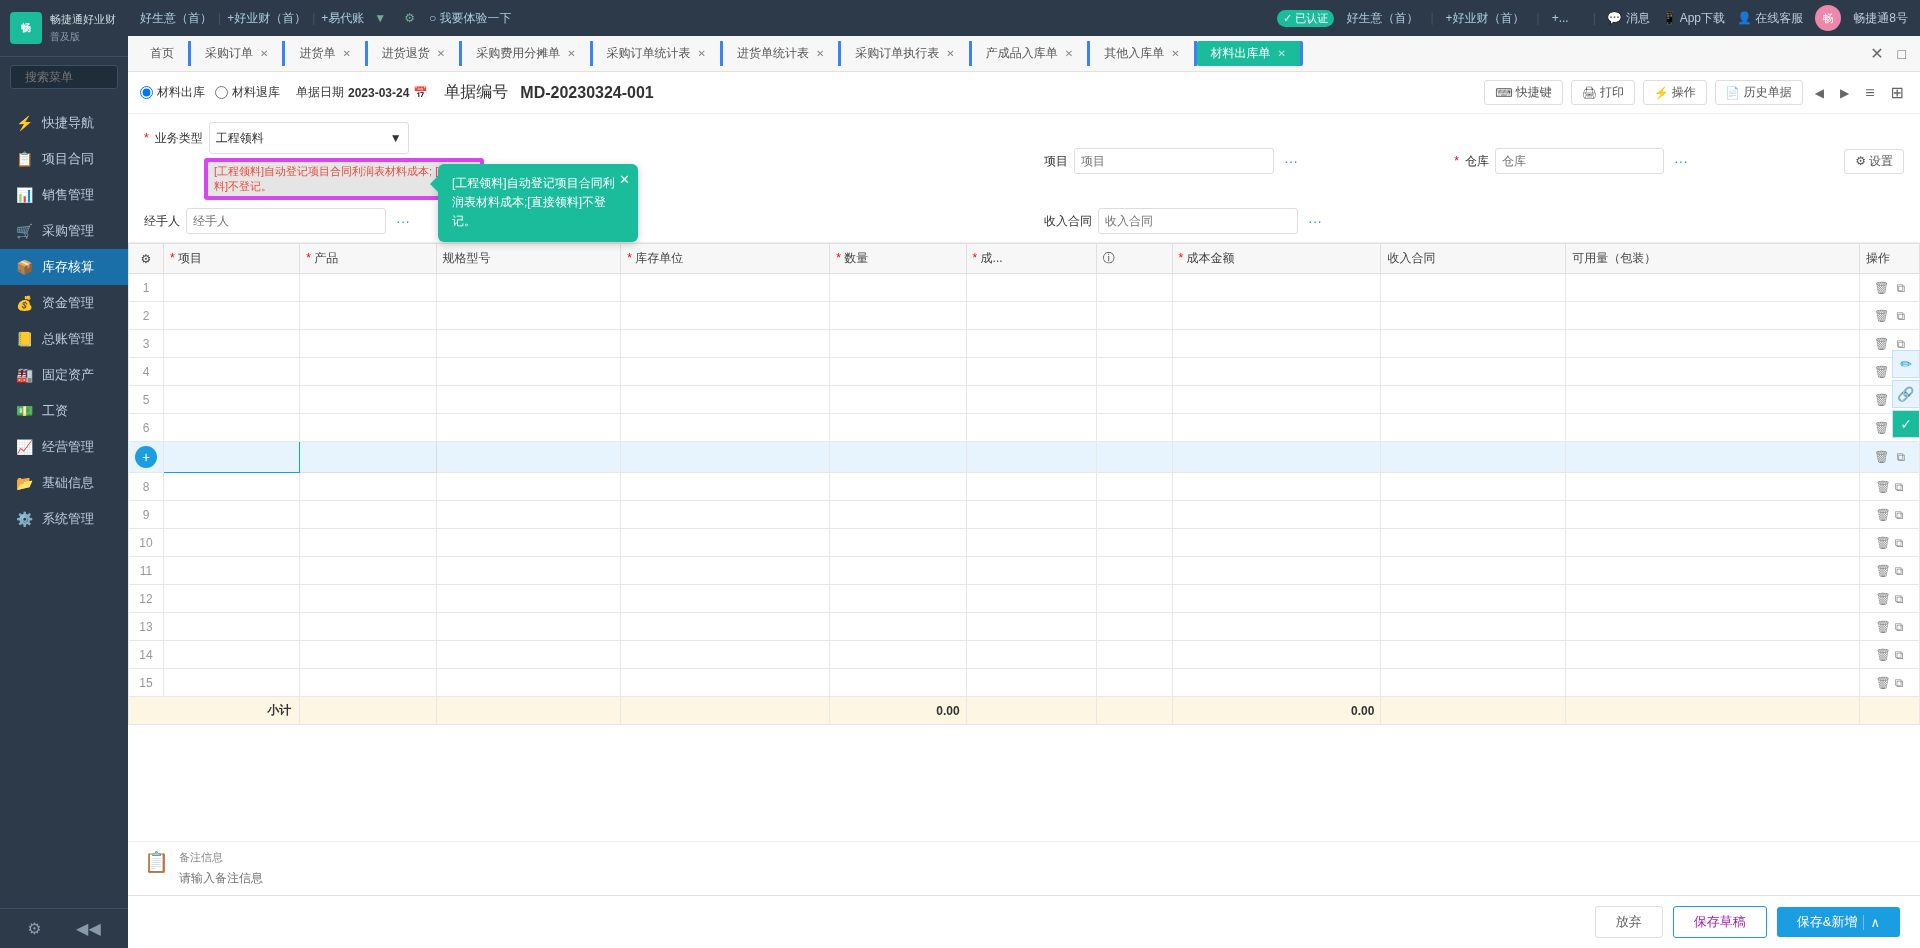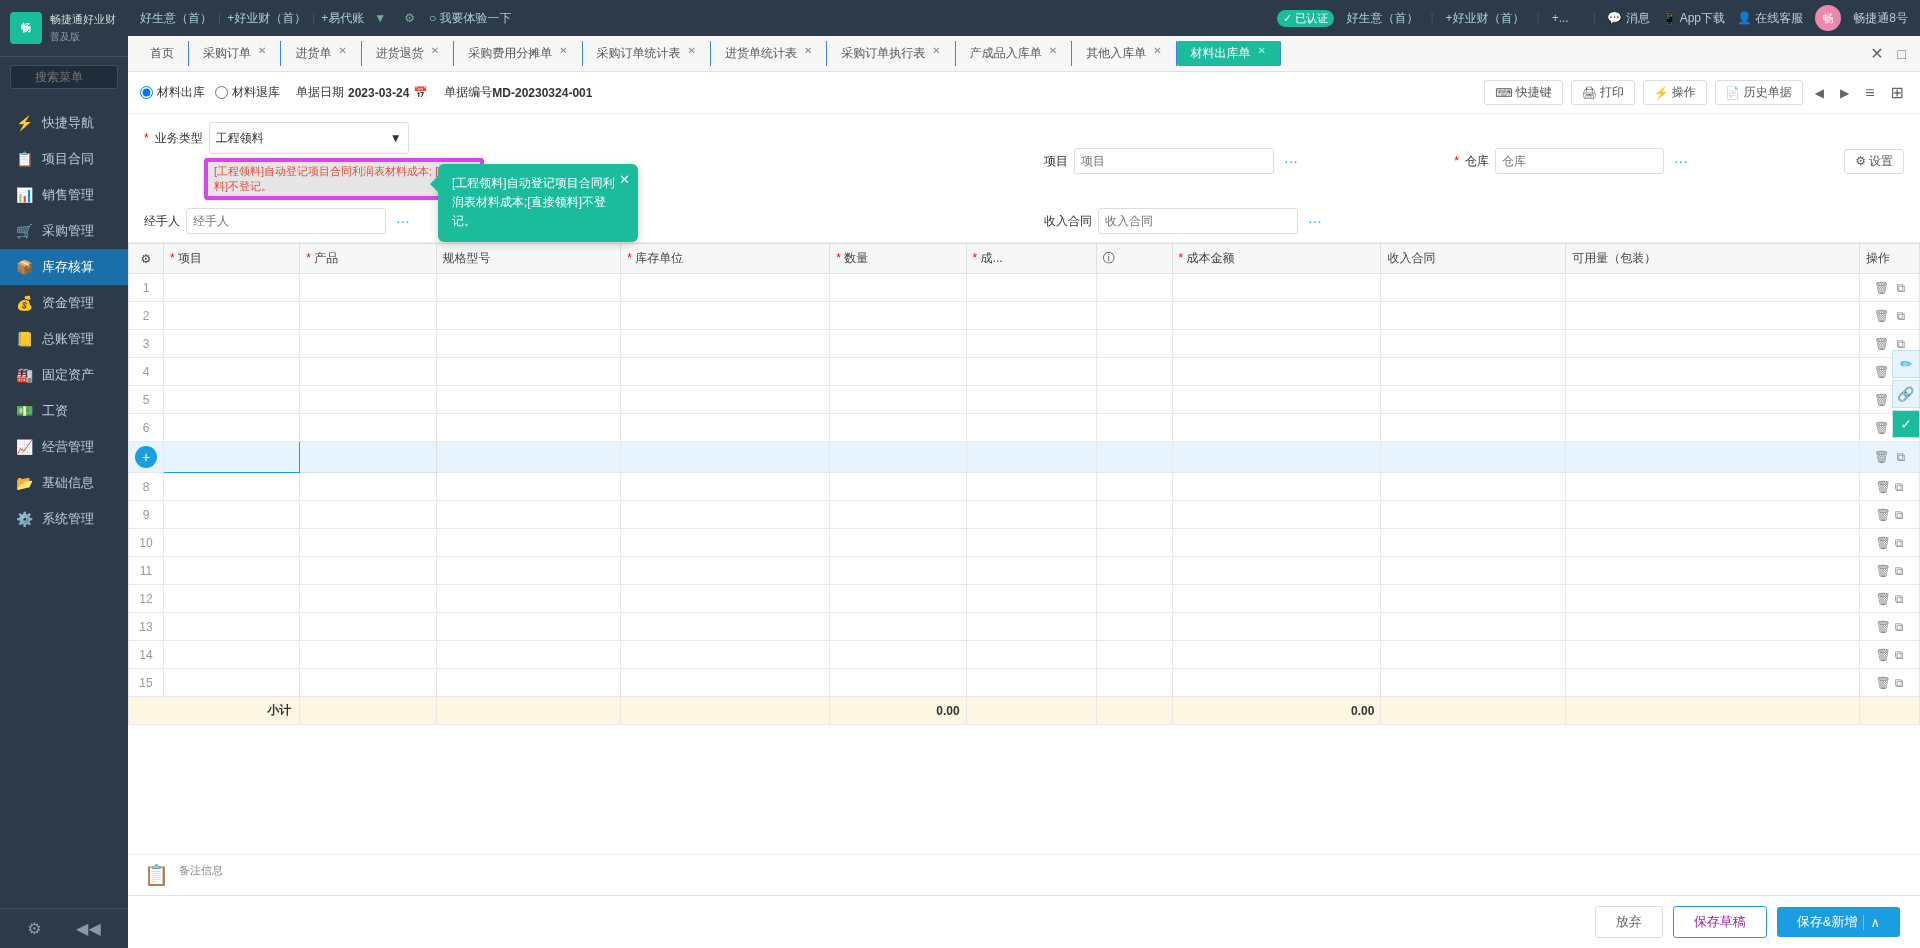--- a/index.html
+++ b/index.html
@@ -22,21 +22,21 @@
     .sidebar-footer { display: flex; align-items: center; justify-content: space-around; padding: 10px; border-top: 1px solid #3d4f62; }
 
     
     .content-area { flex: 1; background: #fff; overflow: hidden; display: flex; flex-direction: column; }
 
     
     .form-header { padding: 8px 12px; border-bottom: 1px solid #eee; display: flex; align-items: center; gap: 16px; }
     .radio-group { display: flex; align-items: center; gap: 10px; }
     .radio-label { display: flex; align-items: center; gap: 4px; cursor: pointer; font-size: 12px; }
     .date-field { display: flex; align-items: center; gap: 4px; font-size: 12px; color: #333; }
-    .doc-num-field { display: flex; align-items: center; gap: 0; font-size: 12px; color: #333; }
+    .doc-num-field { display: flex; align-items: center; gap: 12px; font-size: 16px; color: #333; }
     .toolbar-btn { padding: 3px 10px; font-size: 12px; border: 1px solid #ddd; border-radius: 3px; cursor: pointer; background: #fff; color: #555; display: flex; align-items: center; gap: 3px; }
     .field-input { border: 1px solid #ddd; border-radius: 3px; padding: 3px 6px; font-size: 12px; height: 26px; min-width: 120px; }
     .field-select { display: flex; align-items: center; border: 1px solid #ddd; border-radius: 3px; padding: 3px 6px; font-size: 12px; height: 32px; min-width: 180px; position: relative; cursor: pointer; background: #fff; }
     .field-dots { color: #1a9de1; cursor: pointer; margin-left: 4px; font-size: 14px; }
     .error-hint { color: #e74c3c; font-size: 11px; background: #e5e5e5; border: 4px solid #d946ef; border-radius: 3px; padding: 2px 6px; margin-top: 2px; max-width: 280px; }
 
     
     .tooltip-box { position: absolute; background: #1abc9c; color: #fff; border-radius: 6px; padding: 10px 14px; font-size: 12px; width: 200px; z-index: 100; line-height: 1.6; box-shadow: 0 2px 8px rgba(0,0,0,0.2); }
     .tooltip-box .tooltip-close { position: absolute; top: 6px; right: 8px; cursor: pointer; font-size: 13px; }
     .tooltip-box::before { content: ''; position: absolute; left: -8px; top: 12px; border: 8px solid transparent; border-right-color: #1abc9c; border-left: none; }
@@ -64,32 +64,32 @@
 
     
     .action-bar { background: #fff; border-top: 1px solid #e0e0e0; padding: 10px 20px; display: flex; align-items: center; justify-content: flex-end; gap: 10px; }
     .btn-discard { padding: 6px 20px; border: 1px solid #ddd; border-radius: 3px; background: #fff; cursor: pointer; font-size: 13px; color: #666; }
     .btn-draft { padding: 6px 20px; border: 1px solid #1a9de1; border-radius: 3px; background: #fff; cursor: pointer; font-size: 13px; color: #a21caf; }
     .btn-save { padding: 6px 20px; border: none; border-radius: 3px; background: #1a9de1; cursor: pointer; font-size: 13px; color: #fff; display: flex; align-items: center; gap: 4px; }
     .side-icon { width: 28px; height: 28px; background: #e8f4fd; border: 1px solid #c8e0f4; display: flex; align-items: center; justify-content: center; cursor: pointer; font-size: 14px; color: #1a9de1; }
 
     
     .sidebar-search { padding: 8px 10px; }
-    .sidebar-search-input { width: 100%; background: #1f2d3a; border: 1px solid #3d4f62; color: #9ab; padding: 4px 24px; border-radius: 3px; font-size: 12px; outline: none; }
+    .sidebar-search-input { width: 100%; background: #1f2d3a; border: 1px solid #3d4f62; color: #9ab; padding: 4px 14px; border-radius: 3px; font-size: 12px; outline: none; }
     .user-avatar { width: 26px; height: 26px; border-radius: 50%; background: #e8a; display: flex; align-items: center; justify-content: center; font-size: 11px; color: #fff; }
 
     .global-topbar { background: #2d3a4a; color: #cdd; height: 36px; display: flex; align-items: center; padding: 16px 12px; gap: 6px; font-size: 12px; }
     .global-topbar .cert-badge { background: #1abc9c; color: #fff; padding: 1px 6px; border-radius: 10px; font-size: 11px; cursor: pointer; margin-left: 7px; }
     .global-topbar .top-link { color: #acd; cursor: pointer; }
     .global-topbar .top-separator { color: #456; }
     .global-topbar-right { margin-left: auto; display: flex; align-items: center; gap: 12px; color: #bcd; }
 
     .page-header-row { display: flex; align-items: center; background: #f7f7f7; border-bottom: 1px solid #e0e0e0; height: 36px; padding: 0 8px; }
     .page-header-row .tab-list { display: flex; gap: 0; flex: 1; overflow-x: auto; }
-    .page-header-row .page-tab { padding: 4px 14px; font-size: 12px; border-right: 1px solid #3b82f6; cursor: pointer; color: #555; display: flex; align-items: flex-start; gap: 4px; white-space: nowrap; }
+    .page-header-row .page-tab { padding: 4px 14px; font-size: 12px; border-right: 3px solid #3b82f6; cursor: pointer; color: #555; display: flex; align-items: center; gap: 4px; white-space: nowrap; }
     .page-header-row .page-tab.active { background: #1abc9c; color: #fff; border-radius: 2px; }
     .page-header-row .page-tab-close { font-size: 10px; color: inherit; opacity: 0.7; margin-left: 3px; }
   </style>
 </head>
 <body>
 
 <div class="app-container">
 
   <div class="sidebar">
     <div class="sidebar-header">
@@ -601,20 +601,21 @@
               <td></td>
             </tr>
           </tbody>
         </table>
       </div>
 
       <div class="form-footer">
         <span class="notes-icon">📋</span>
         <div class="notes-area">
           <span class="notes-label">备注信息</span>
+          <input class="notes-input" type="text" placeholder="请输入备注信息" style="">
         </div>
       </div>
 
       <div class="action-bar">
         <button class="btn-discard">
           <span>放弃</span>
         </button>
         <button class="btn-draft">
           <span>保存草稿</span>
         </button>

